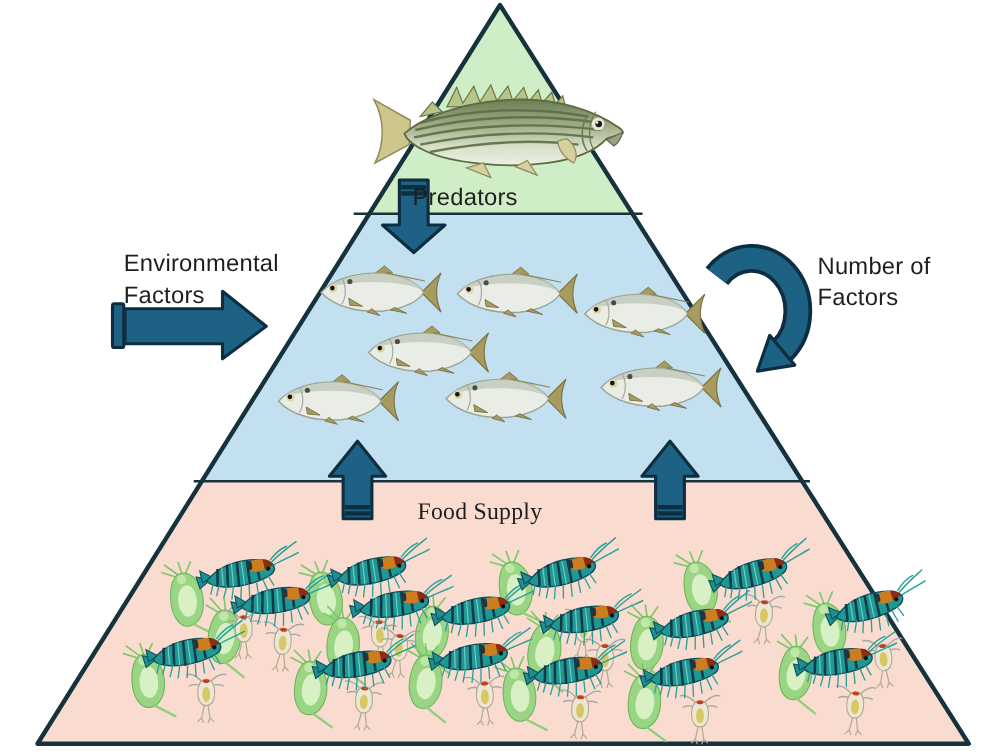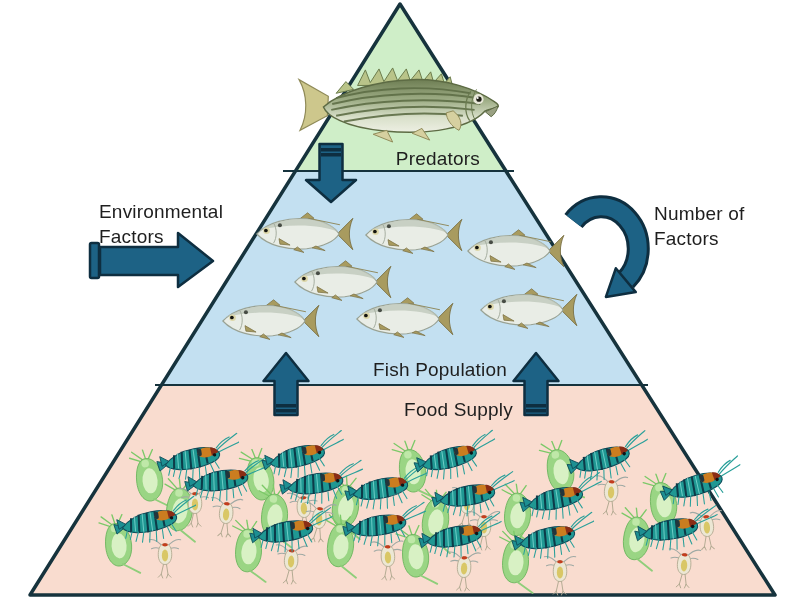--- a/index.html
+++ b/index.html
@@ -18,21 +18,21 @@
   
   .arr{fill:var(--arrow-fill);stroke:var(--arrow-outline);stroke-width:2.5;stroke-linejoin:round;}
   .band{fill:var(--arrow-outline);}
   .arc-under{fill:none;stroke:var(--arrow-outline);stroke-width:23;}
   .arc-over{fill:none;stroke:var(--arrow-fill);stroke-width:17;}
   
   .label{
     position:absolute;color:var(--label-text);font-size:19px;line-height:1.32;
     letter-spacing:0.2px;white-space:pre-line;
   }
-  .label.center{text-align:right;}
+  .label.center{text-align:left;}
   
   .org{position:absolute;transform:translate(-50%,-50%);}
   .org svg{display:block;}
   .predator-wrap{position:absolute;left:297px;top:66px;}
 </style>
 </head>
 <body>
 
 <div class="stage">
 
@@ -1310,15 +1310,14 @@
     <g>
       <path class="arc-under" d="M 573.5 221 A 37 42 0 1 1 625.8 280.2"></path>
       <path class="arc-over" d="M 573.5 221 A 37 42 0 1 1 625.8 280.2"></path>
       <polygon class="arr" points="605.9,296.9 615.8,268.3 635.8,292.1"></polygon>
     </g>
   </svg>
 
   <div class="label" style="left:99px;top:186px;width:148px;margin-top:13px;">Environmental Factors</div>
   <div class="label" style="left:654px;top:201px;width:118px;">Number of Factors</div>
   <div class="label center" style="left:330px;top:146px;width:150px;">Predators</div>
-  <div class="label center" style="left:307px;top:357px;width:200px;">Fish Population</div>
-  <div class="label center" style="left:313px;top:397px;width:200px;">Food Supply</div>
+  <div class="label center" style="left:334px;top:397px;width:200px;font-family:Liberation Serif, serif;">Food Supply</div>
 </div>
 
 </body></html>

